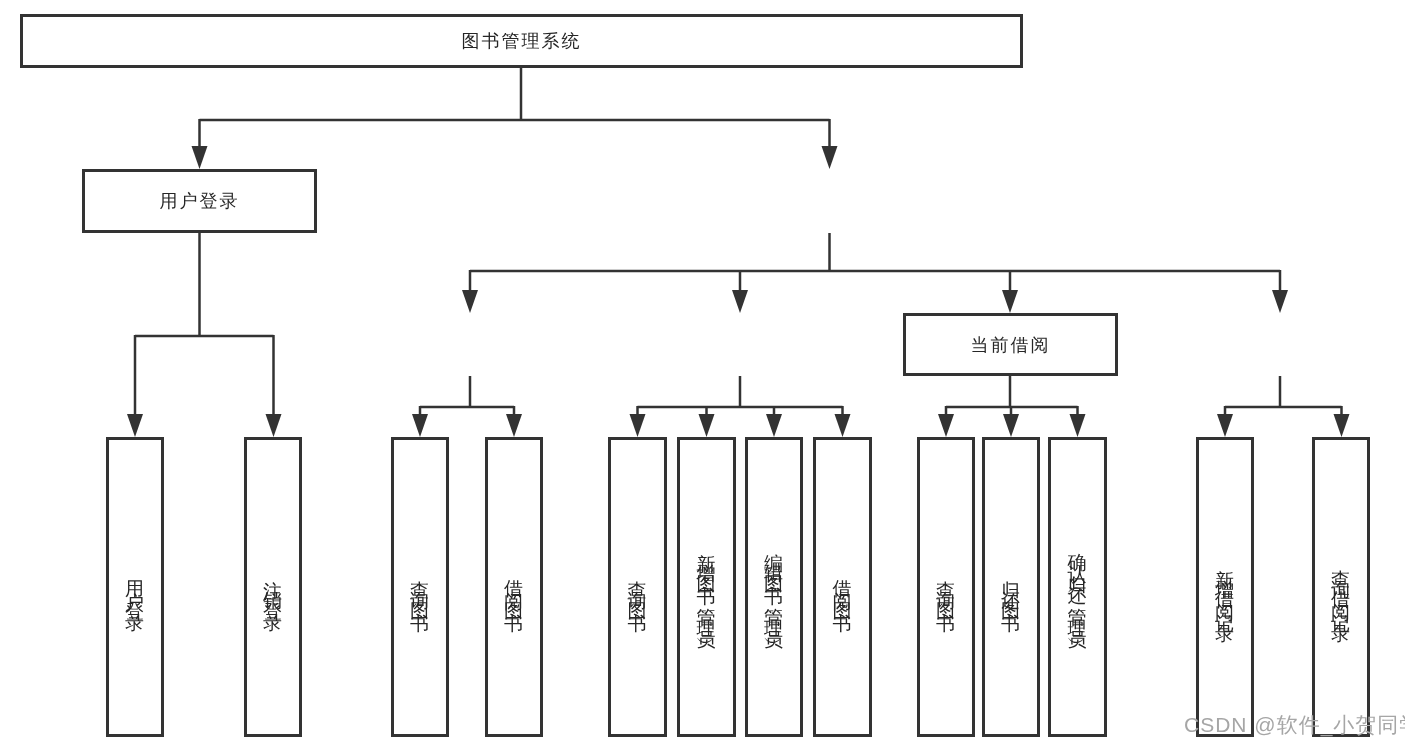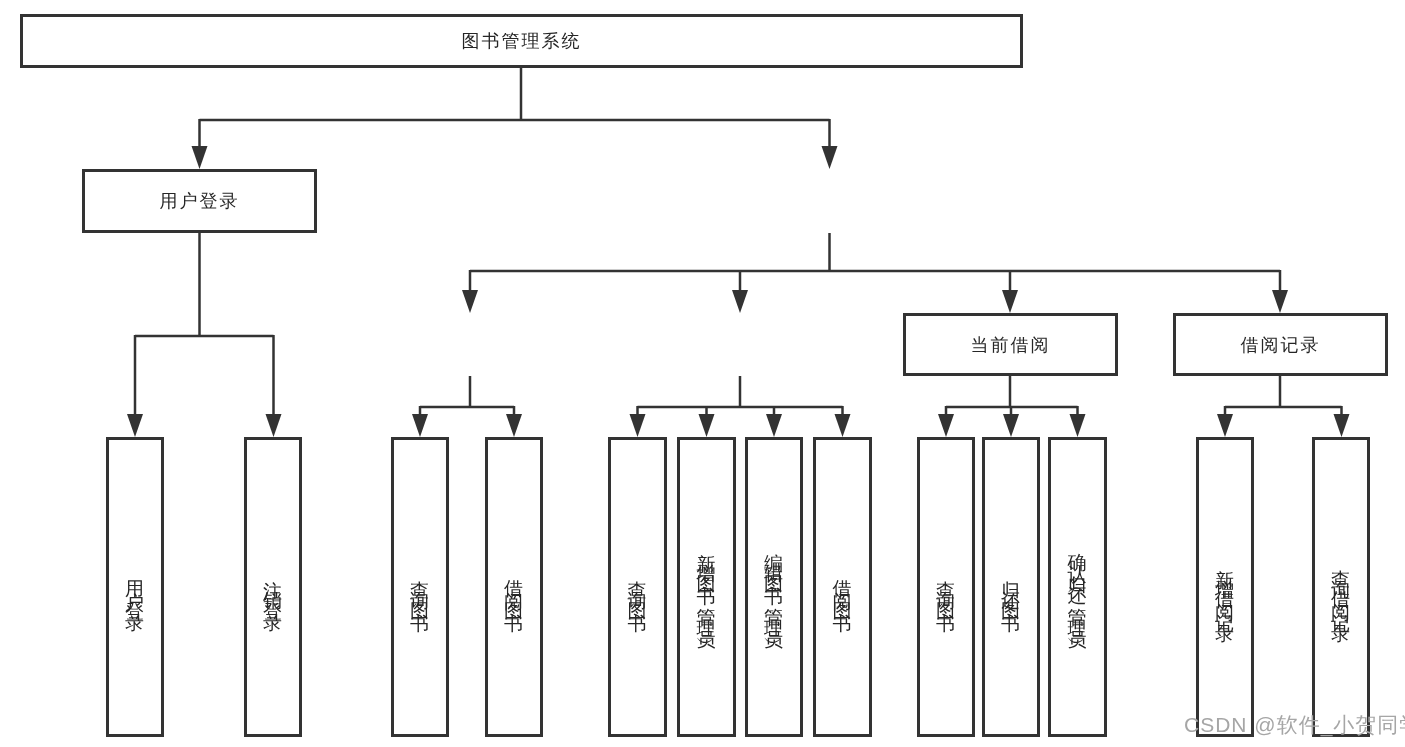--- a/index.html
+++ b/index.html
@@ -121,21 +121,20 @@
       <polygon points="1217,414 1233,414 1225,437"></polygon>
       <polygon points="1333.5,414 1349.5,414 1341.5,437"></polygon>
     </g>
   </svg>
 
   <div class="box" style="left:20px;top:14px;width:1003px;height:54px">图书管理系统</div>
 
   <div class="box" style="left:82px;top:169px;width:235px;height:64px">用户登录</div>
 
   <div class="box" style="left:903px;top:313px;width:215px;height:63px">当前借阅</div>
-  <div class="box" style="left:1173px;top:313px;width:215px;height:63px">借阅记录</div>
 
   <div class="box leaf" style="left:106px;top:437px;width:58px;height:300px">用户登录</div>
   <div class="box leaf" style="left:244px;top:437px;width:58px;height:300px">注销登录</div>
 
   <div class="box leaf" style="left:391px;top:437px;width:58px;height:300px">查询图书</div>
   <div class="box leaf" style="left:485px;top:437px;width:58px;height:300px">借阅图书</div>
 
   <div class="box leaf" style="left:608px;top:437px;width:59px;height:300px">查询图书</div>
   <div class="box leaf" style="left:677px;top:437px;width:59px;height:300px">新增图书（管理员）</div>
   <div class="box leaf" style="left:745px;top:437px;width:58px;height:300px">编辑图书（管理员）</div>

